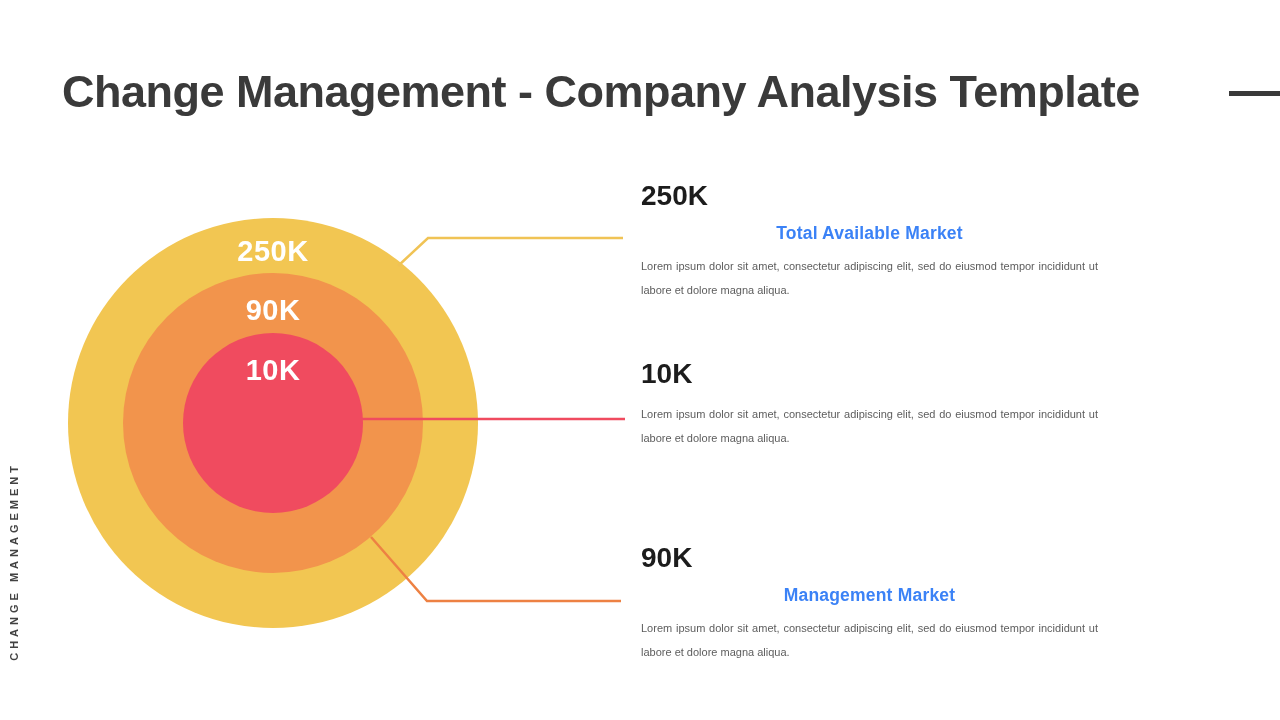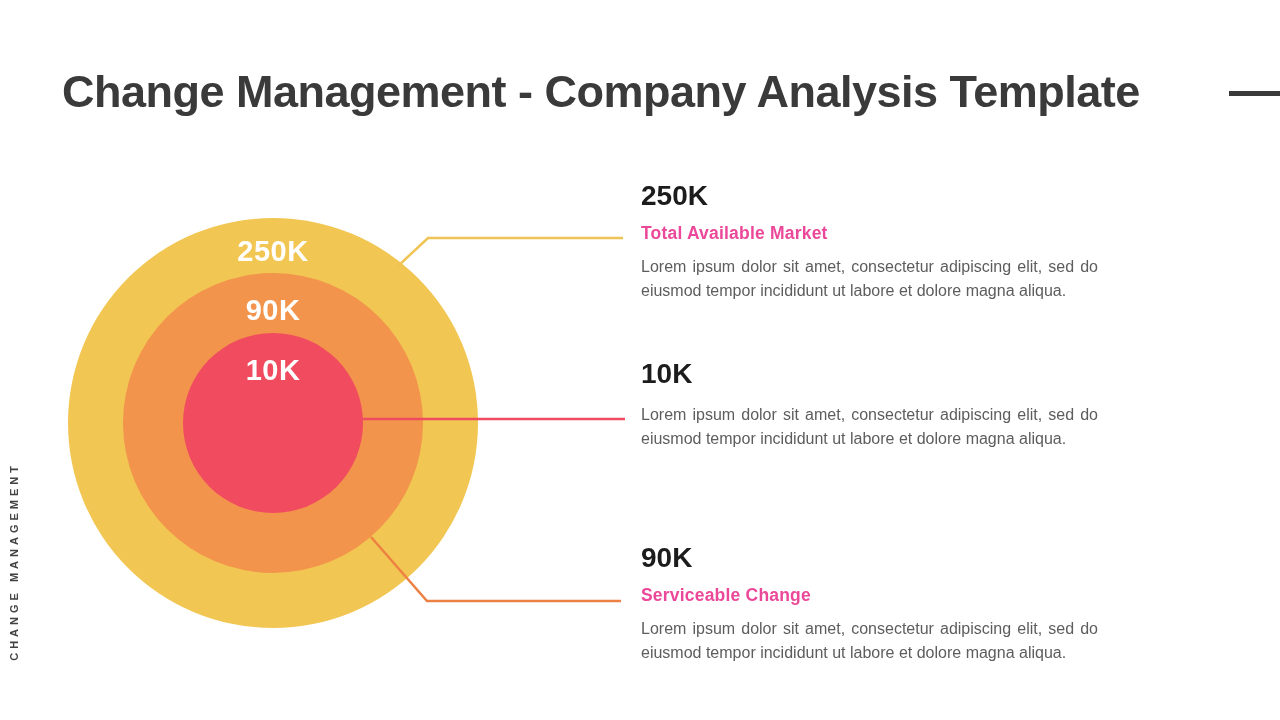--- a/index.html
+++ b/index.html
@@ -60,26 +60,27 @@
   
   .mblock { position: absolute; left: 641px; width: 457px; }
   .mblock.b0 { top: 179px; }
   .mblock.b1 { top: 357px; }
   .mblock.b2 { top: 541px; }
   .mvalue {
     font-size: 28px; line-height: 34px; font-weight: 700; color: #1c1c1c;
   }
   .mtitle {
     margin-top: 10px;
-    font-size: 17.5px; line-height: 20px; font-weight: 700; color: #ec4899;
+    font-size: 17.5px; line-height: 20px; font-weight: 700; color: #3b82f6;
     letter-spacing: 0.2px;
+    text-align: center;
   }
   .mbody {
     margin-top: 12px;
-    font-size: 16px; line-height: 23.5px; color: #5d5d5d;
+    font-size: 11px; line-height: 23.5px; color: #5d5d5d;
     text-align: justify;
   }
 </style>
 </head>
 <body>
 
 <div class="slide">
 
   <h1 class="title">Change Management - Company Analysis Template</h1>
   <div class="title-rule"></div>
@@ -106,17 +107,17 @@
     <p class="mbody">Lorem ipsum dolor sit amet, consectetur adipiscing elit, sed do eiusmod tempor incididunt ut labore et dolore magna aliqua.</p>
   </div>
 
   <div class="mblock b1">
     <div class="mvalue">10K</div>
     <p class="mbody">Lorem ipsum dolor sit amet, consectetur adipiscing elit, sed do eiusmod tempor incididunt ut labore et dolore magna aliqua.</p>
   </div>
 
   <div class="mblock b2">
     <div class="mvalue">90K</div>
-    <div class="mtitle">Serviceable Change</div>
+    <div class="mtitle">Management Market</div>
     <p class="mbody">Lorem ipsum dolor sit amet, consectetur adipiscing elit, sed do eiusmod tempor incididunt ut labore et dolore magna aliqua.</p>
   </div>
 
 </div>
 
 </body></html>

